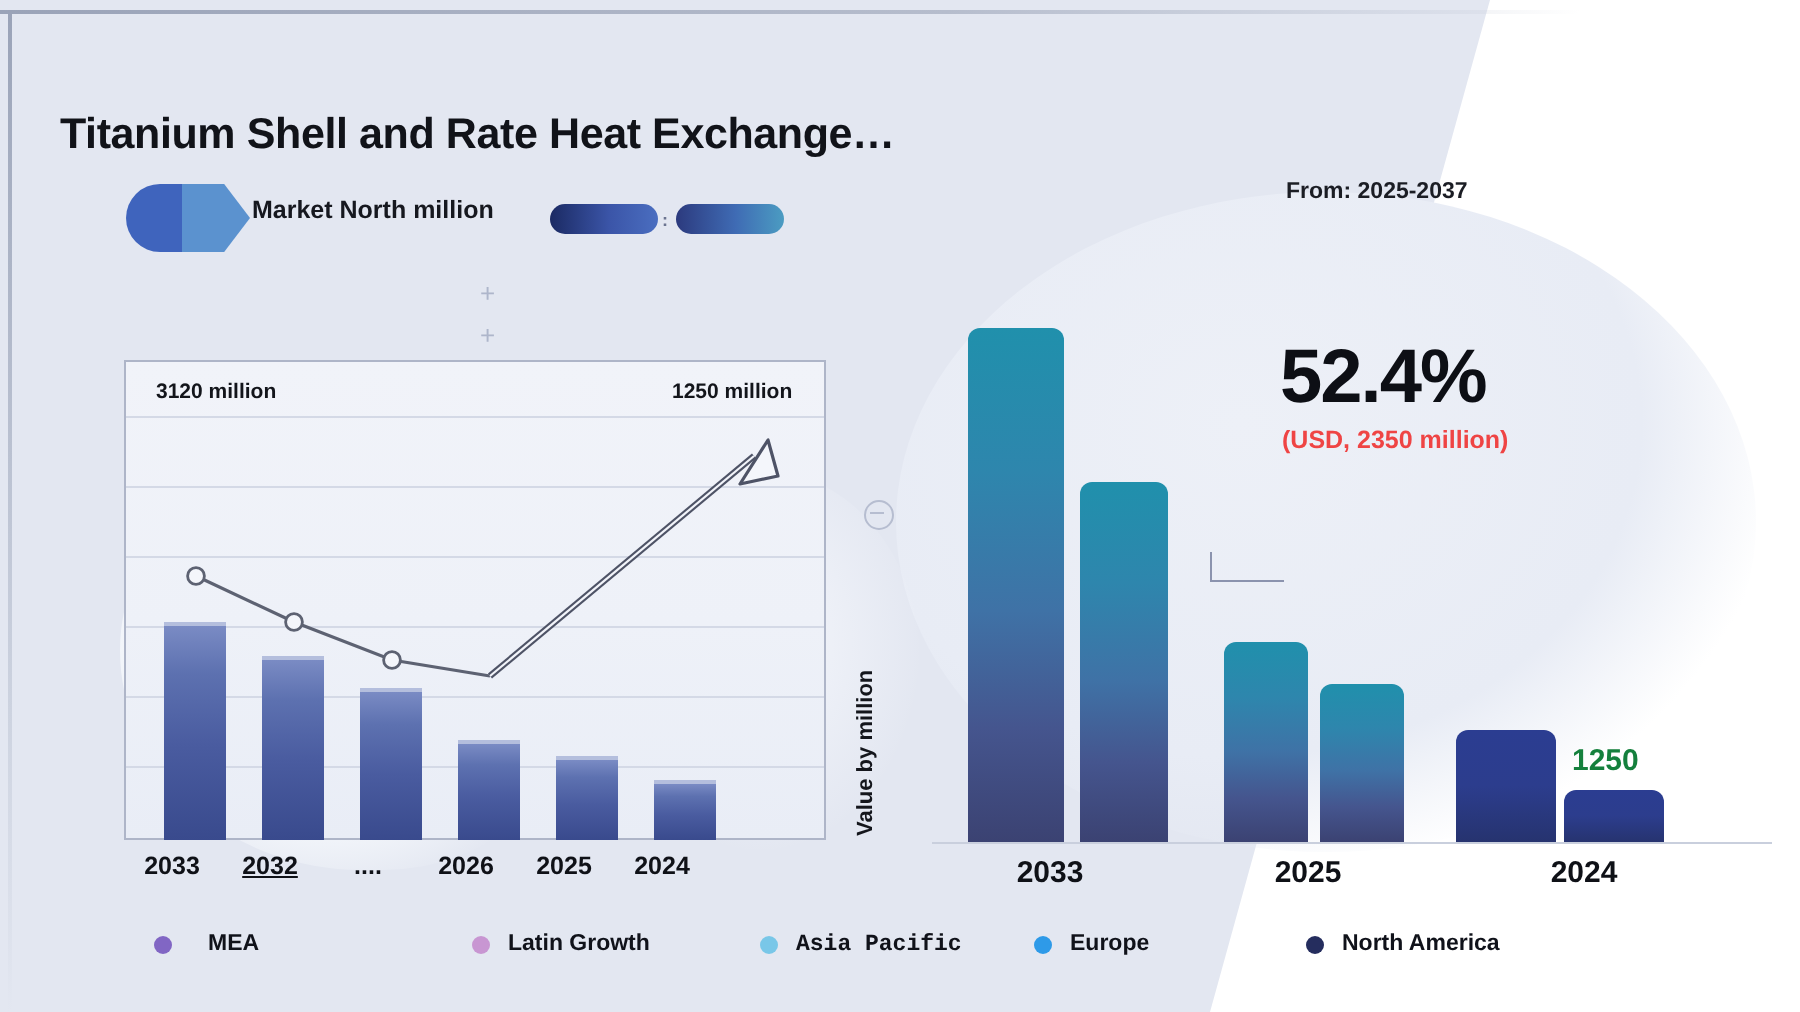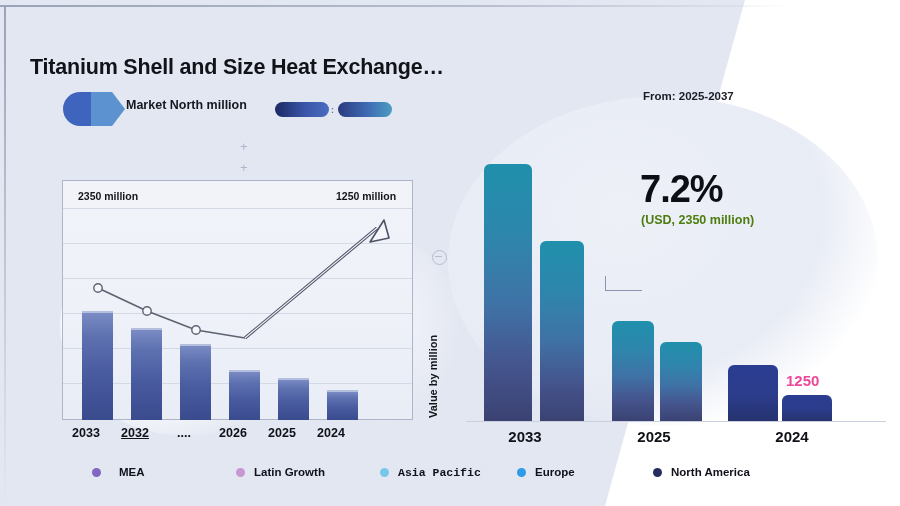--- a/index.html
+++ b/index.html
@@ -256,21 +256,21 @@
     font-size: 15px;
     font-weight: bold;
     color: #0f1117;
     text-align: center;
   }
   .bar-value {
     position: absolute;
     left: 786px; top: 372px;
     font-size: 15px;
     font-weight: bold;
-    color: #ec4899;
+    color: #15803d;
   }
   .tick-elbow {
     position: absolute;
     left: 605px; top: 276px;
     width: 36px; height: 14px;
     border-left: 1px solid #8b93ae;
     border-bottom: 1px solid #8b93ae;
   }
 
   
@@ -299,21 +299,21 @@
 <div id="stage">
 
   <div class="bg-lavender"></div>
   <div class="bg-white-wedge"></div>
   <div class="bg-top-rule"></div>
   <div class="bg-left-rule"></div>
   <div class="bg-ellipse"></div>
   <div class="bg-blob-a"></div>
   <div class="bg-blob-b"></div>
 
-  <div class="title-left">Titanium Shell and Size Heat Exchange…</div>
+  <div class="title-left">Titanium Shell and Rate Heat Exchange…</div>
   <div class="subtitle-right">From: 2025-2037</div>
 
   <div class="logo-mark">
     <div class="half-a"></div>
     <div class="half-b"></div>
   </div>
   <div class="brand-label">Market North million</div>
   <div class="pill pill-a"></div>
   <div class="pill-sep">:</div>
   <div class="pill pill-b"></div>
@@ -326,21 +326,21 @@
 
   <div class="panel">
     <div class="gridline" style="top:27px;"></div>
     <div class="gridline" style="top:62px;"></div>
     <div class="gridline" style="top:97px;"></div>
     <div class="gridline" style="top:132px;"></div>
     <div class="gridline" style="top:167px;"></div>
     <div class="gridline" style="top:202px;"></div>
   </div>
 
-  <div class="anno anno-left">2350 million</div>
+  <div class="anno anno-left">3120 million</div>
   <div class="anno anno-right">1250 million</div>
 
   <div style="position:absolute; left:62px; top:180px; width:351px; height:240px;">
     <div class="lbar" style="left:20px;  width:31px; height:109px;"></div>
     <div class="lbar" style="left:69px;  width:31px; height:92px;"></div>
     <div class="lbar" style="left:118px; width:31px; height:76px;"></div>
     <div class="lbar" style="left:167px; width:31px; height:50px;"></div>
     <div class="lbar" style="left:216px; width:31px; height:42px;"></div>
     <div class="lbar" style="left:265px; width:31px; height:30px;"></div>
 
@@ -373,25 +373,25 @@
   <div class="rbar grad-navy" style="left:728px; width:50px; height:56px;"></div>
   <div class="rbar grad-navy" style="left:782px; width:50px; height:26px;"></div>
 
   <div class="bar-value">1250</div>
 
   <div class="xtick-right" style="left:470px; width:110px;">2033</div>
   <div class="xtick-right" style="left:604px; width:100px;">2025</div>
   <div class="xtick-right" style="left:742px; width:100px;">2024</div>
 
   <div style="position:absolute; left:640px; top:168px;">
-    <span style="font-size:38px; font-weight:bold; color:#0d0f15; letter-spacing:-1px;">7.2%</span>
-  </div>
-  <div style="position:absolute; left:641px; top:213px; font-size:12.5px; font-weight:bold; color:#4d7c0f;text-align:center;">(USD, 2350 million)</div>
-
-  <div class="legend-item" style="left:92px;gap:18px;">
+    <span style="font-size:38px; font-weight:bold; color:#0d0f15; letter-spacing:-1px;">52.4%</span>
+  </div>
+  <div style="position:absolute; left:641px; top:213px; font-size:12.5px; font-weight:bold; color:#ef4444;text-align:center;">(USD, 2350 million)</div>
+
+  <div class="legend-item" style="left:77px;gap:18px;">
     <span class="legend-dot" style="background:#8166c4;"></span>
     <span class="legend-text">MEA</span>
   </div>
   <div class="legend-item" style="left:236px;">
     <span class="legend-dot" style="background:#c896d2;"></span>
     <span class="legend-text">Latin Growth</span>
   </div>
   <div class="legend-item" style="left:380px;font-family:Liberation Mono, monospace;">
     <span class="legend-dot" style="background:#79c7e8;"></span>
     <span class="legend-text">Asia Pacific</span>

